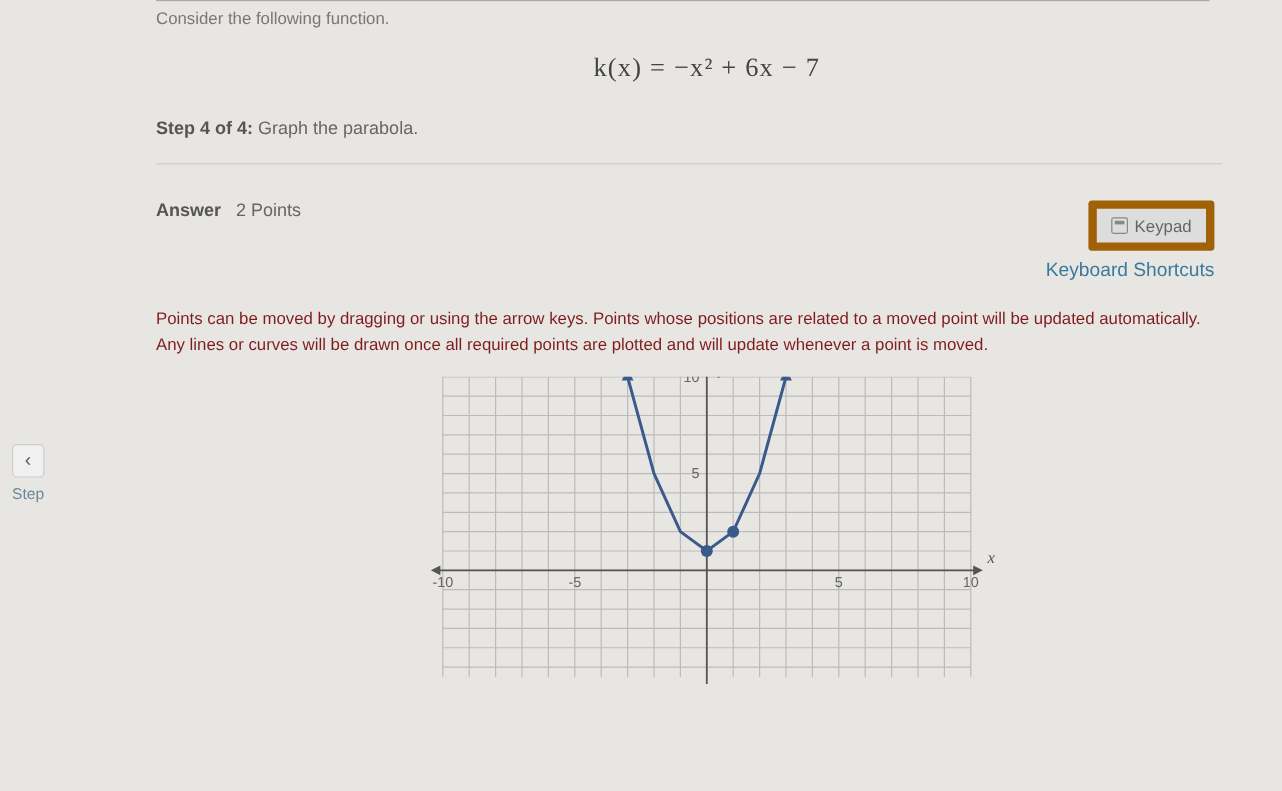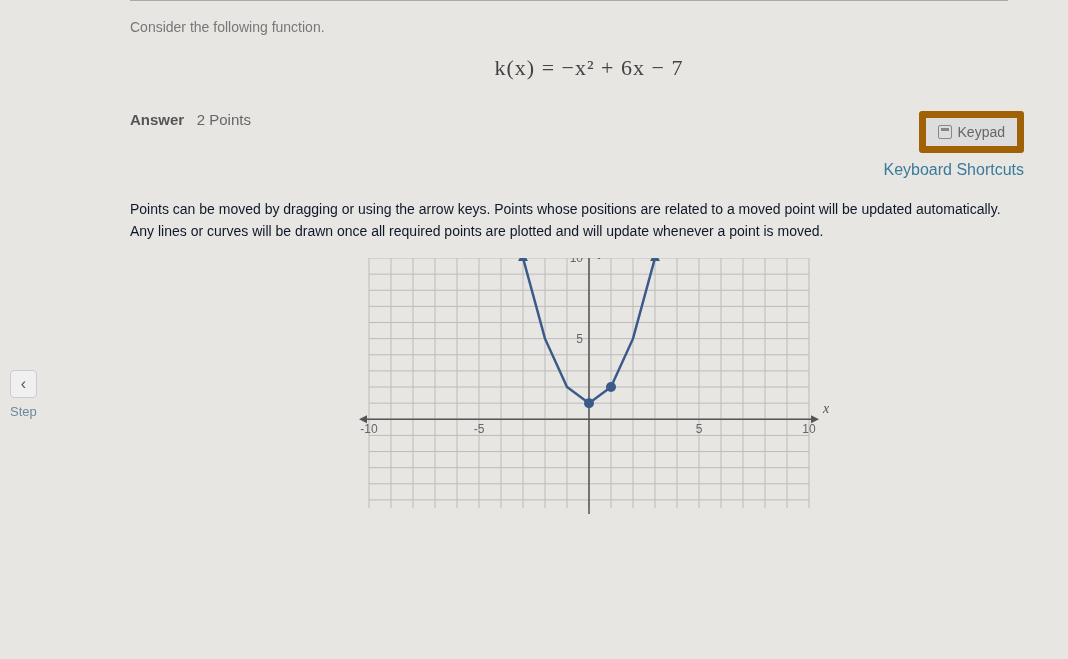--- a/index.html
+++ b/index.html
@@ -40,21 +40,21 @@
       margin-bottom: 6px;
       color: #555;
     }
     .content {
       flex: 1;
       padding: 0 20px 0 60px;
     }
     .intro {
       color: #777;
       font-size: 14px;
-      padding-top: 18px;
+      padding-top: 6px;
       border-top: 1px solid #aaa;
       margin-right: 40px;
     }
     .equation {
       text-align: center;
       font-family: 'Times New Roman', serif;
       font-size: 22px;
       color: #444;
       margin: 20px 0 30px 0;
       letter-spacing: 1px;
@@ -66,21 +66,21 @@
       padding-bottom: 20px;
       border-bottom: 1px solid #ccc;
       margin-right: 30px;
     }
     .step b { color: #555; font-weight: bold; }
     .answer-row {
       display: flex;
       justify-content: space-between;
       align-items: flex-start;
       margin-bottom: 20px;
-      margin-right: 24px;
+      margin-right: 36px;
     }
     .answer-label { font-size: 15px; color: #666; }
     .answer-label b { color: #555; }
     .keypad-area { text-align: right; }
     .keypad-btn {
       background: #ddd;
       border: 7px solid #a16207;
       padding: 6px 12px;
       color: #666;
       font-size: 14px;
@@ -90,21 +90,21 @@
       gap: 6px;
       cursor: pointer;
     }
     .kb-shortcuts {
       color: #3a7a9a;
       font-size: 16px;
       margin-top: 8px;
       cursor: pointer;
     }
     .instructions {
-      color: #0f172a;
+      color: #7f1d1d;
       font-size: 14px;
       line-height: 1.55;
       margin-bottom: 16px;
       margin-right: 30px;
     }
     .graph-wrap {
       display: flex;
       justify-content: center;
       margin-top: 6px;
     }
@@ -141,20 +141,23 @@
   <div class="left-nav">
     <div class="prev-btn">
       <span class="chev">‹</span>
       <span>Step</span>
     </div>
   </div>
 
   <div class="content">
     <div class="intro">Consider the following function.</div>
     <div class="equation">k(x) = −x² + 6x − 7</div>
+    <div class="step">
+      <b>Step 4 of 4:</b><span> Graph the parabola.</span>
+    </div>
 
     <div class="answer-row">
       <div class="answer-label">
         <b>Answer</b>&nbsp;&nbsp;&nbsp;<span>2 Points</span>
       </div>
       <div class="keypad-area">
         <div class="keypad-btn">
           <span class="calc-icon"></span>
           <span>Keypad</span>
         </div>

